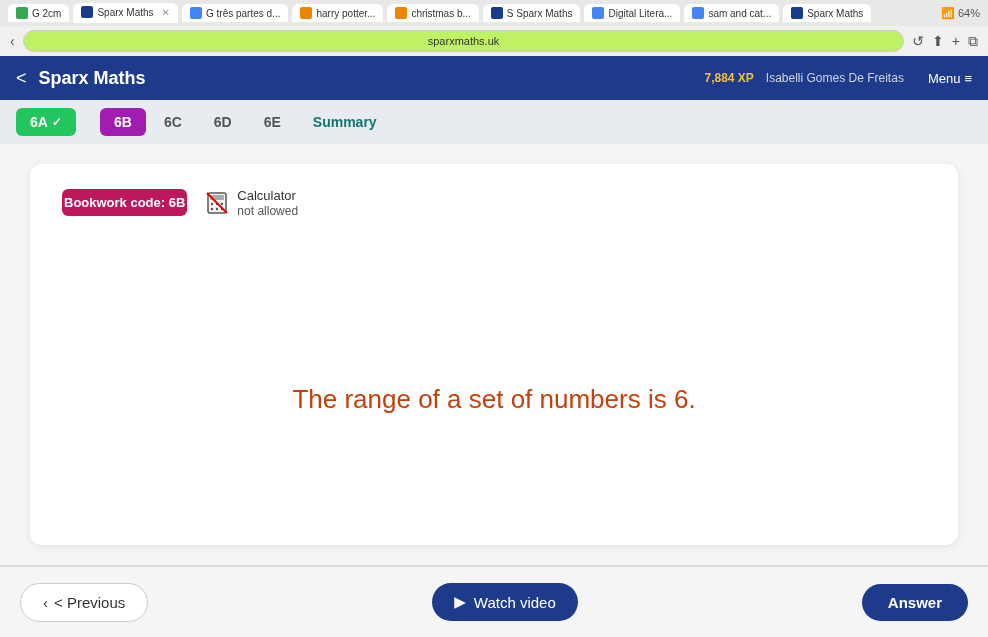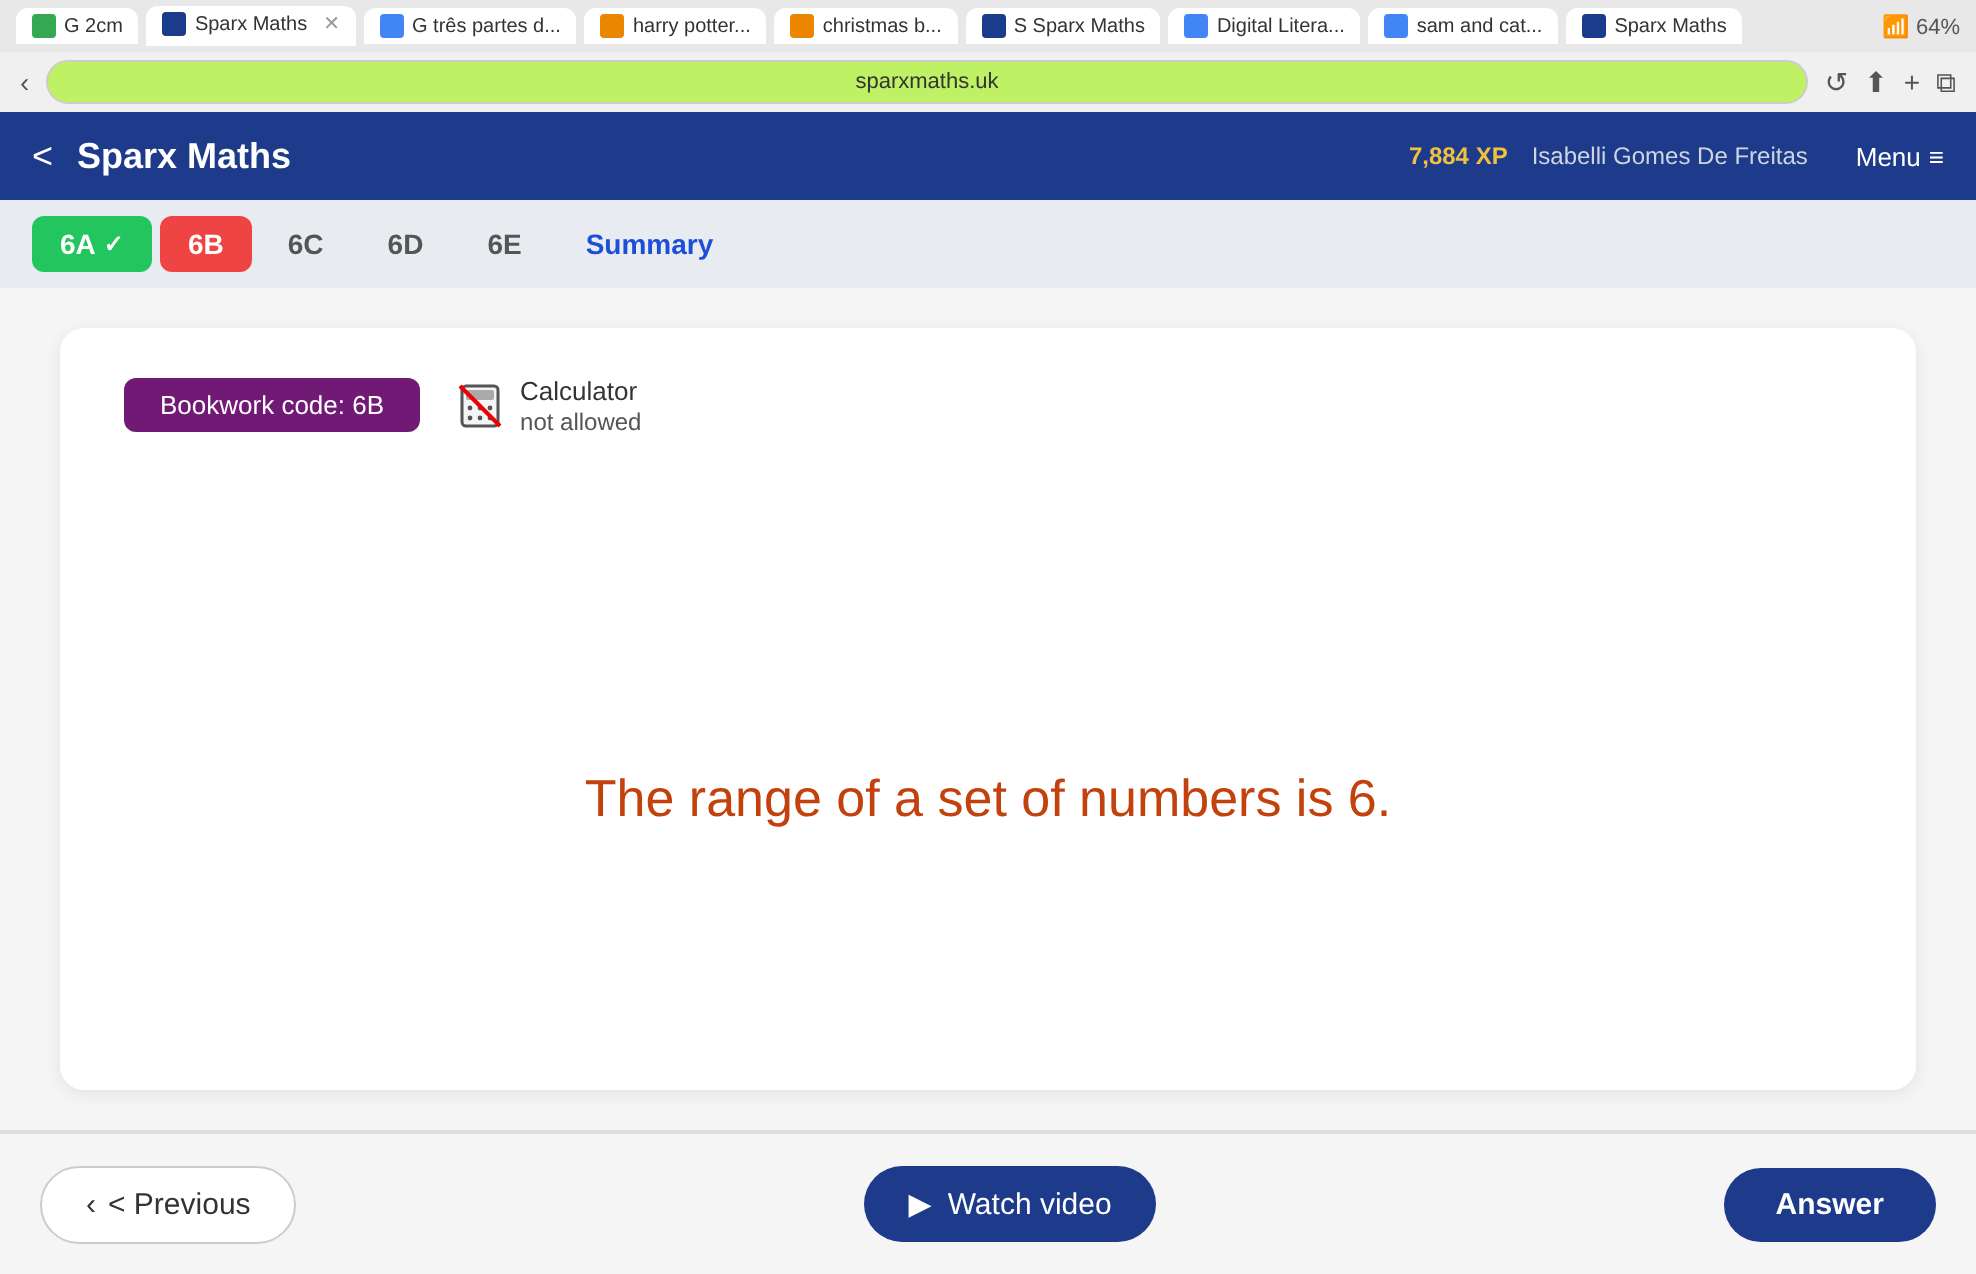--- a/index.html
+++ b/index.html
@@ -150,25 +150,26 @@
       color: #555;
     }
     .tab-item.active-green {
       background: #22c55e;
       color: white;
       display: flex;
       align-items: center;
       gap: 4px;
     }
     .tab-item.active-blue {
-      background: #ef4444;
-      color: white;
+      background: #a21caf;
+      color: white;
+      margin-left: 20px;
     }
     .tab-item.summary {
-      color: #1d4ed8;
+      color: #0f766e;
       font-weight: 600;
     }
     .checkmark { font-size: 12px; }
 
     
     .main-content {
       flex: 1;
       padding: 20px 30px;
       display: flex;
       flex-direction: column;
@@ -187,26 +188,26 @@
     }
 
     
     .bookwork-bar {
       display: flex;
       align-items: center;
       gap: 16px;
       margin-bottom: 24px;
     }
     .bookwork-badge {
-      background: #701a75;
-      color: white;
-      padding: 6px 18px;
+      background: #be185d;
+      color: white;
+      padding: 6px 2px;
       border-radius: 6px;
       font-size: 13px;
-      font-weight: 400;
+      font-weight: 700;
     }
     .calculator-notice {
       display: flex;
       align-items: center;
       gap: 6px;
       font-size: 13px;
       color: #555;
     }
     .calc-icon {
       width: 28px;

